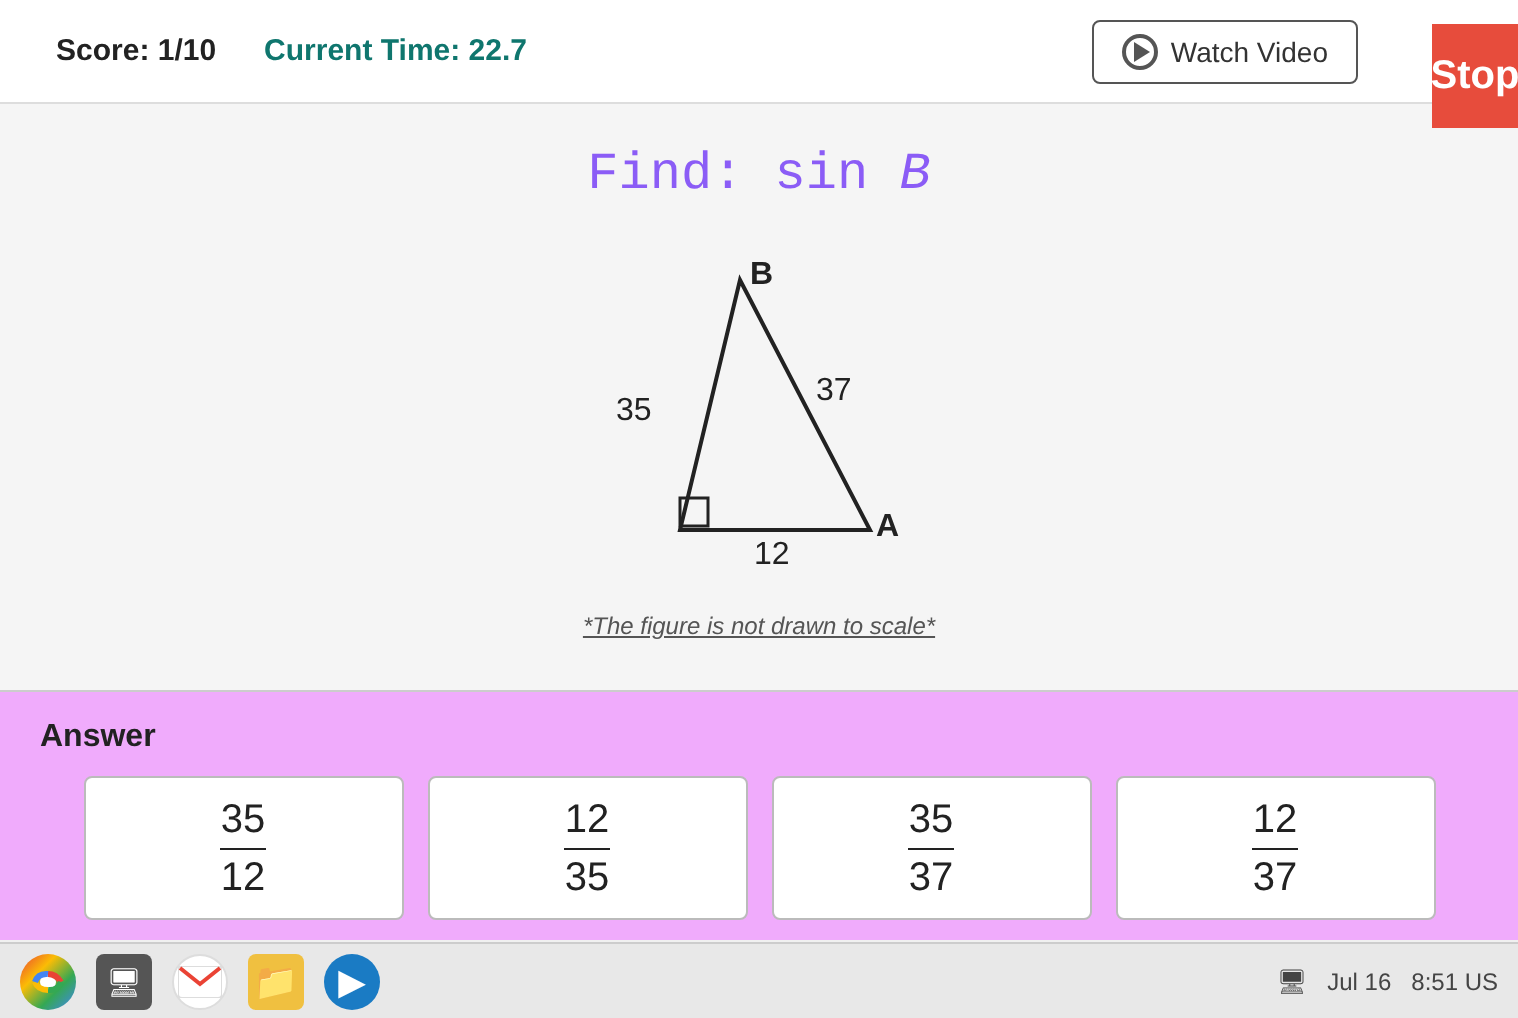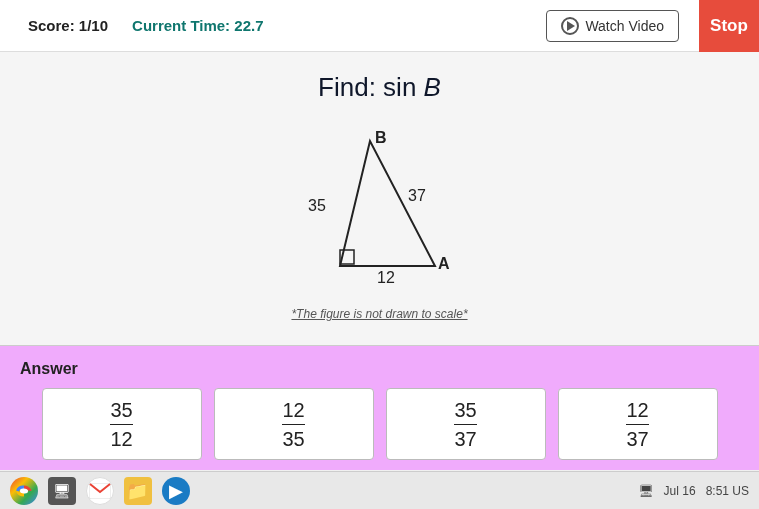--- a/index.html
+++ b/index.html
@@ -65,49 +65,50 @@
       width: 0;
       height: 0;
       border-top: 5px solid transparent;
       border-bottom: 5px solid transparent;
       border-left: 8px solid #555;
       margin-left: 2px;
     }
     .stop-btn {
       position: absolute;
       right: 0;
-      top: 0;
+      top: 12px;
       height: 52px;
-      width: 60px;
+      width: 43px;
       background: #e74c3c;
       color: #fff;
-      font-size: 17px;
+      font-size: 20px;
       font-weight: 600;
       border: none;
       cursor: pointer;
       display: flex;
       align-items: center;
       justify-content: center;
     }
 
     
     .main-content {
       background: #f5f5f5;
       padding: 20px 0 10px 0;
       display: flex;
       flex-direction: column;
       align-items: center;
       height: calc(509px - 52px - 54px - 110px);
     }
 
     .question-title {
       font-size: 26px;
-      color: #0f172a;
+      color: #8b5cf6;
       margin-bottom: 18px;
       text-align: center;
+      font-family: Liberation Mono, monospace;
     }
 
     
     .triangle-area {
       display: flex;
       flex-direction: column;
       align-items: center;
     }
 
     .figure-note {

